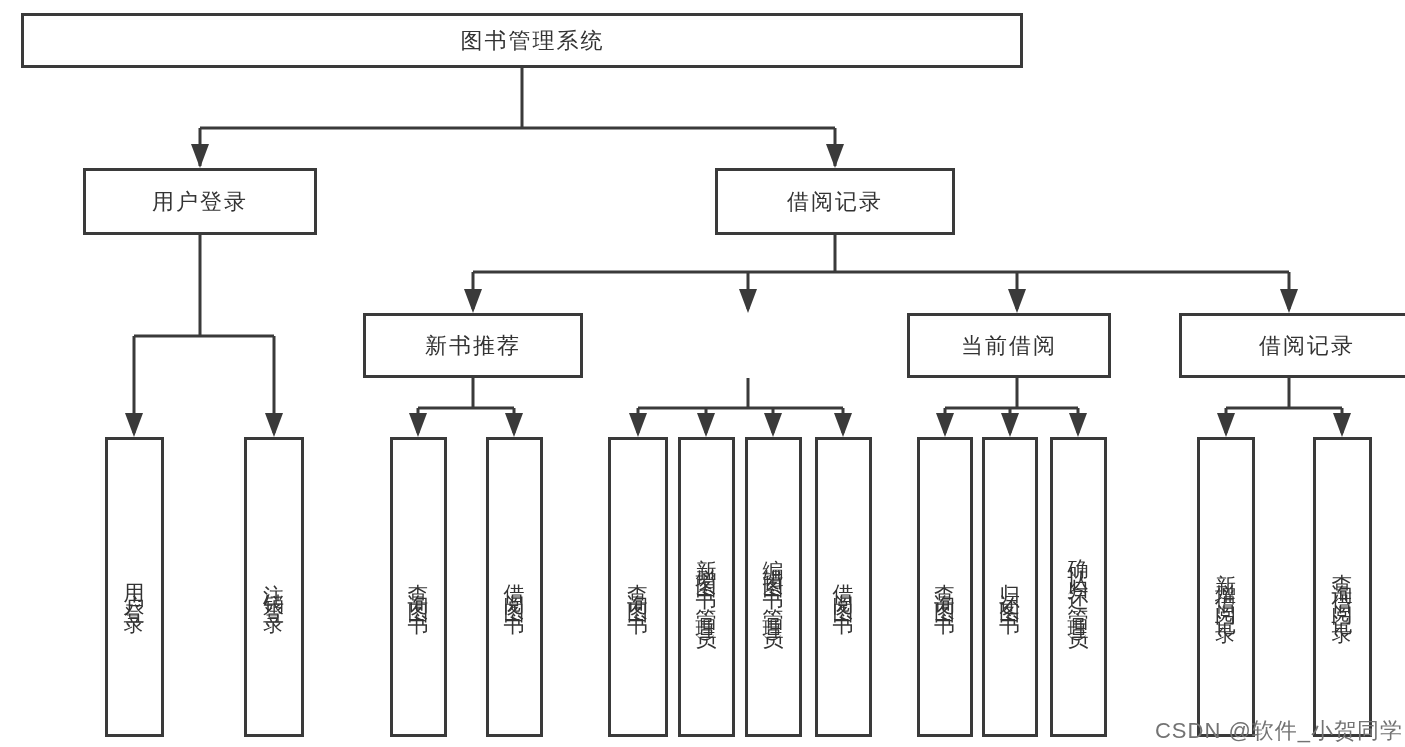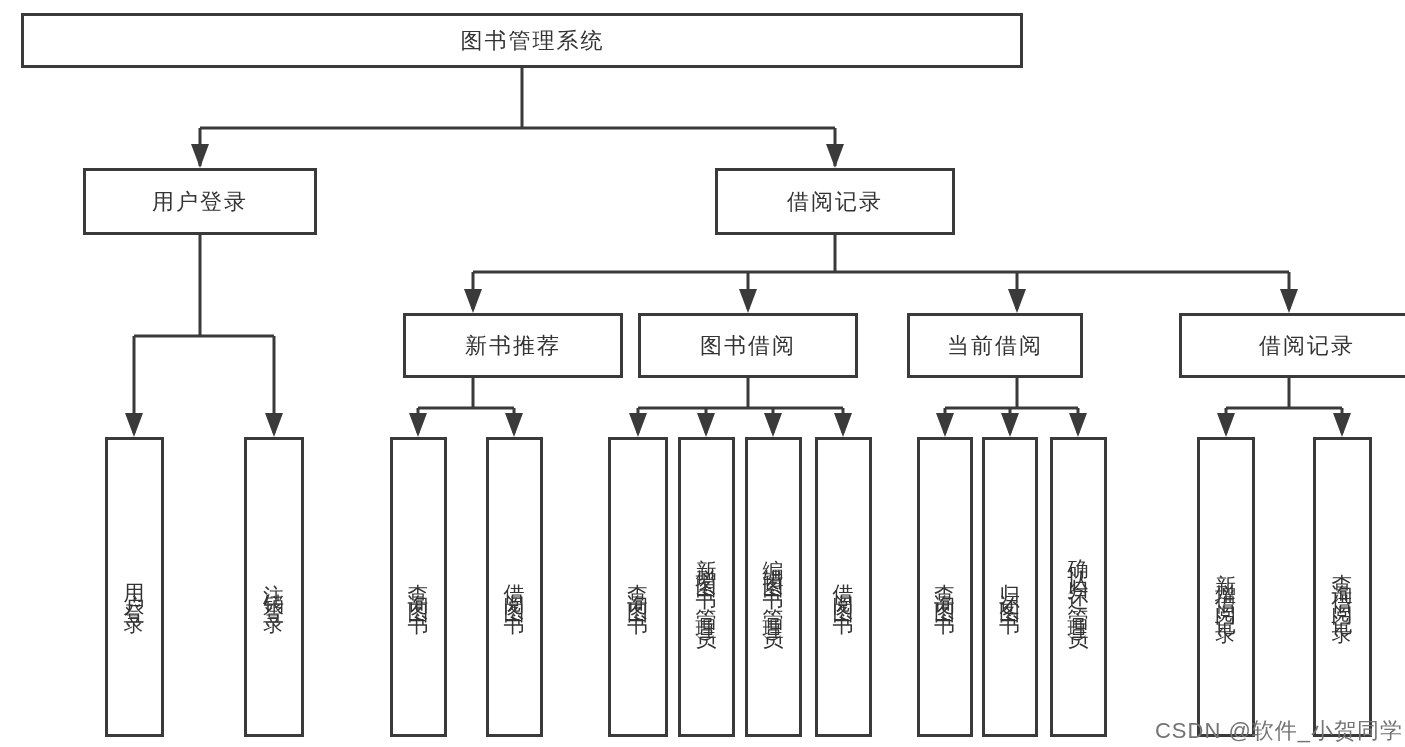--- a/index.html
+++ b/index.html
@@ -87,27 +87,24 @@
     <span class="label">图书管理系统</span>
   </div>
 
   <div class="box h" style="left:83px; top:168px; width:234px; height:67px;">
     <span class="label">用户登录</span>
   </div>
   <div class="box h" style="left:715px; top:168px; width:240px; height:67px;">
     <span class="label">借阅记录</span>
   </div>
 
-  <div class="box h" style="left:363px; top:313px; width:220px; height:65px;margin-left:40px;">
+  <div class="box h" style="left:363px; top:313px; width:220px; height:65px;">
     <span class="label">新书推荐</span>
   </div>
-  <div class="box h" style="left:638px; top:313px; width:220px; height:65px;">
-    <span class="label">图书借阅</span>
-  </div>
-  <div class="box h" style="left:907px; top:313px; width:176px; height:65px;align-items:center;">
+  <div class="box h" style="left:907px; top:313px; width:204px; height:65px;align-items:center;">
     <span class="label">当前借阅</span>
   </div>
   <div class="box h" style="left:1179px; top:313px; width:256px; height:65px;">
     <span class="label">借阅记录</span>
   </div>
 
   <div class="box v" style="left:105px; top:437px; width:59px; height:300px;">
     <span class="vlabel">用户登录</span>
   </div>
   <div class="box v" style="left:244px; top:437px; width:60px; height:300px;">

